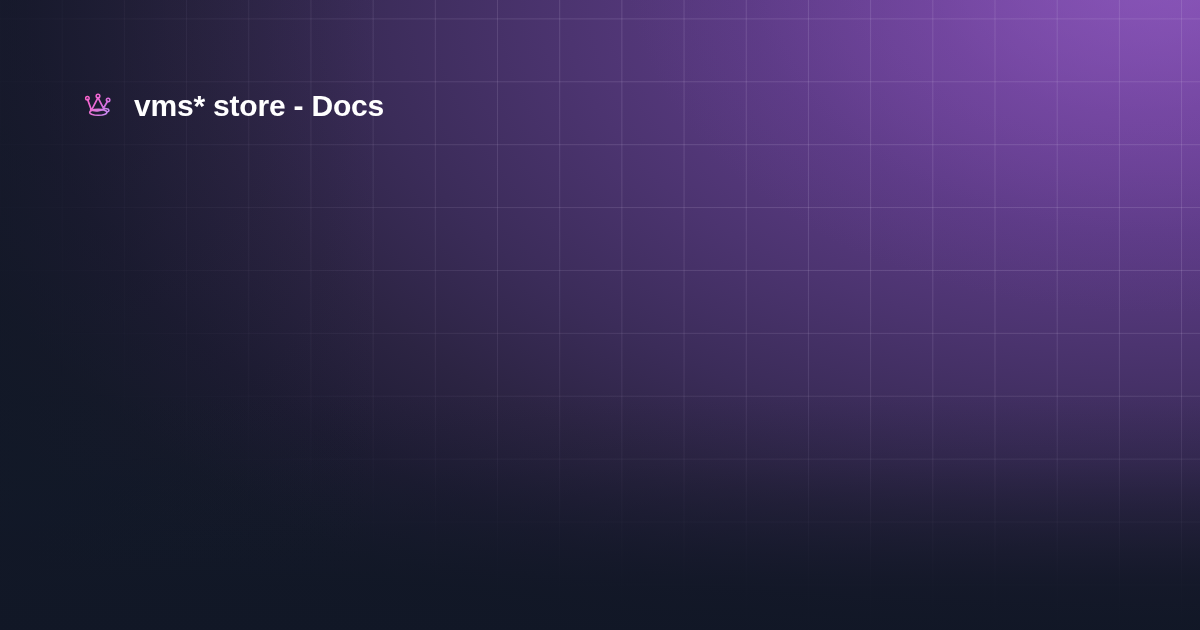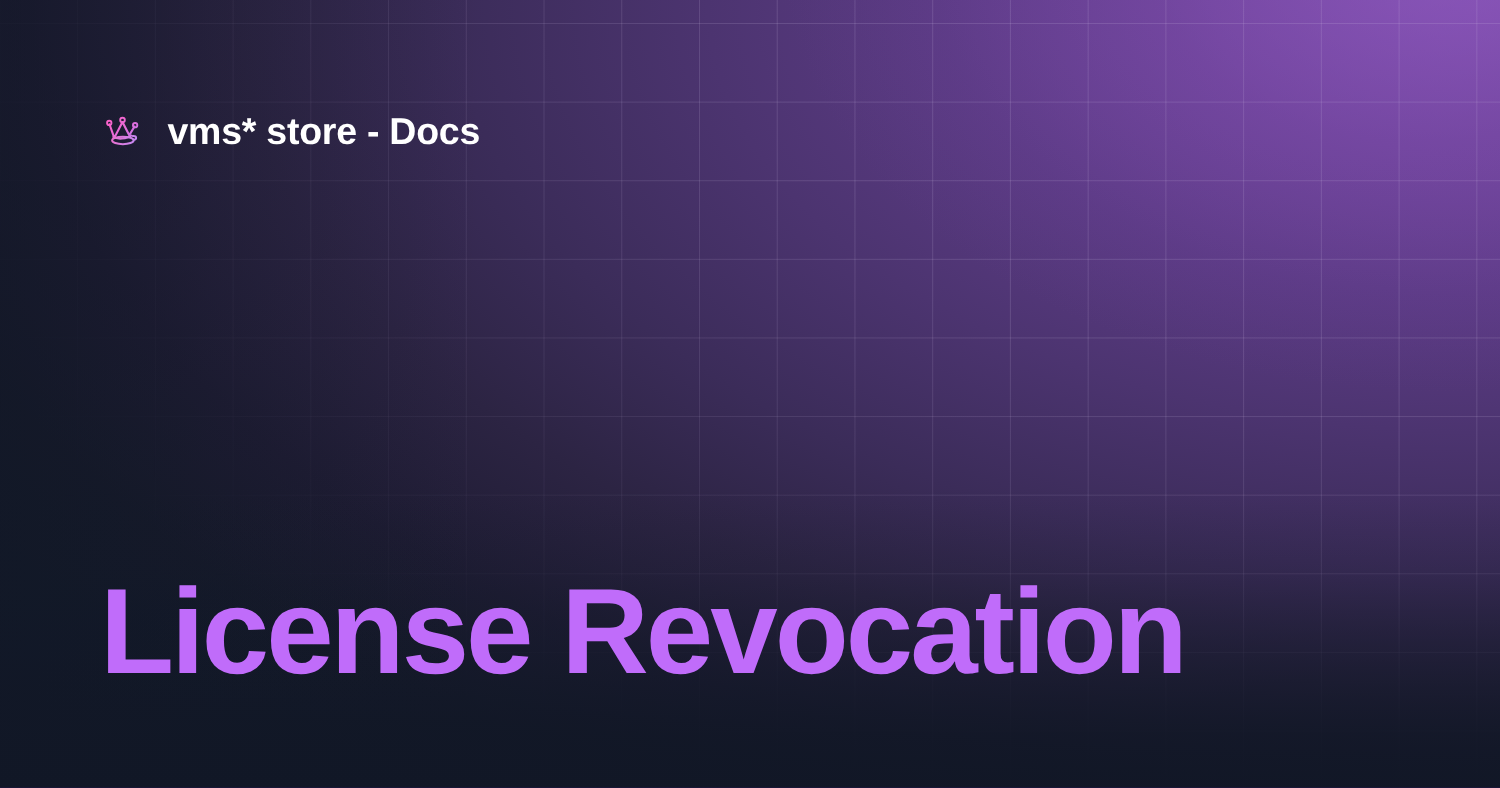--- a/index.html
+++ b/index.html
@@ -10,21 +10,21 @@
   }
   body {
     font-family: "Liberation Sans", sans-serif;
   }
 
   #og-card {
     position: relative;
     width: 1200px;
     height: 630px;
     overflow: hidden;
-    background: #4c1d95;
+    background: #7f1d1d;
   }
 
   
 
   
   .bg-base {
     position: absolute;
     inset: 0;
     background: #131a29;
   }
@@ -195,16 +195,15 @@
           <path d="M26.2 20.8 C29.6 20.6 29.8 23.4 26.9 23.9" stroke="url(#crownGrad2)" stroke-width="1.5" stroke-linecap="round" fill="none"></path>
 
           <circle cx="7.4" cy="10.3" r="1.75" stroke="url(#crownGrad)" stroke-width="1.5" fill="none"></circle>
           <circle cx="18.0" cy="8.0" r="1.85" stroke="url(#crownGrad)" stroke-width="1.5" fill="none"></circle>
           <circle cx="28.1" cy="12.1" r="1.75" stroke="url(#crownGrad)" stroke-width="1.5" fill="none"></circle>
         </svg>
       </span>
       <span class="brand-name">vms* store - Docs</span>
     </div>
 
-    <h1 class="headline">License Revocation</h1>
 
   </div>
 </div>
 
 </body></html>

